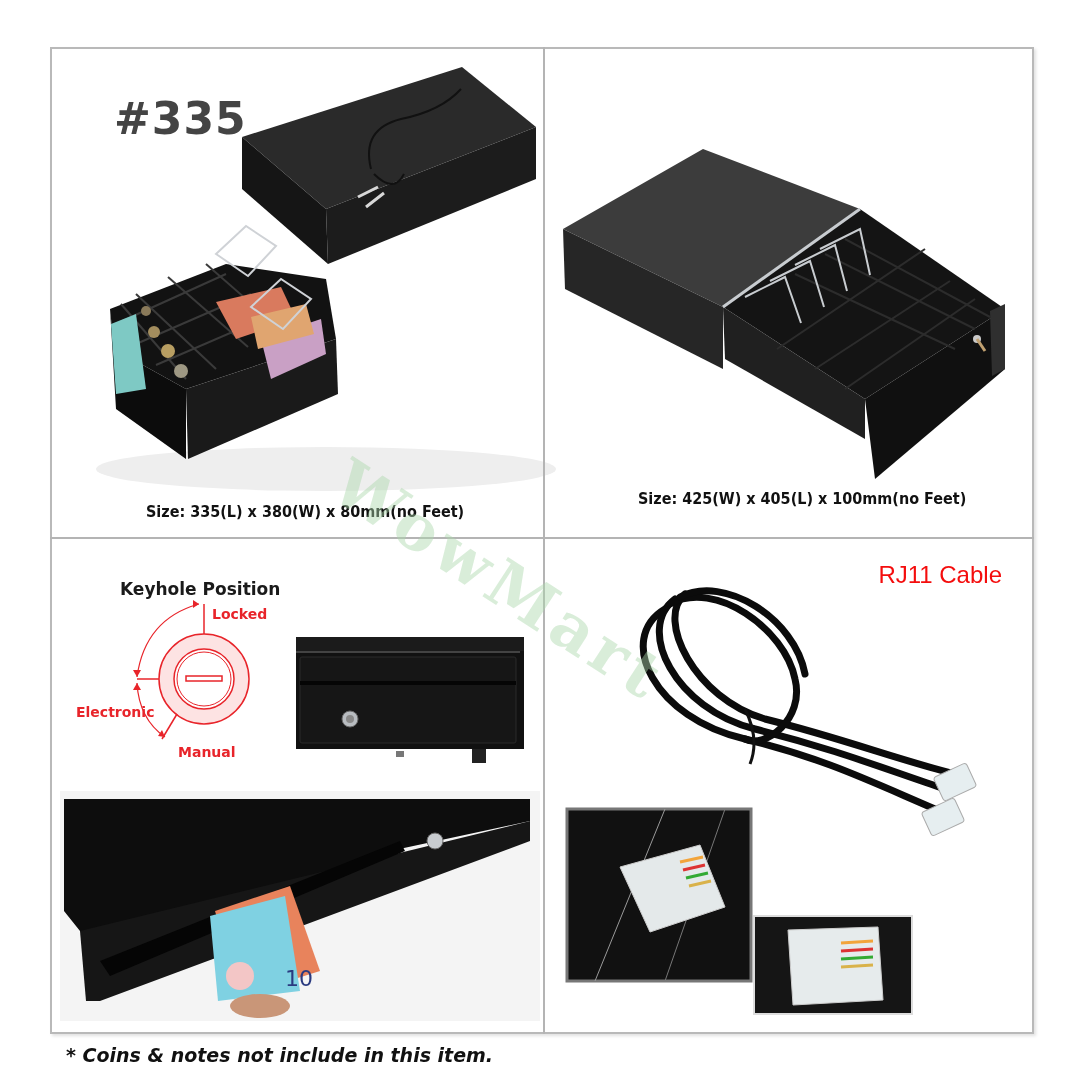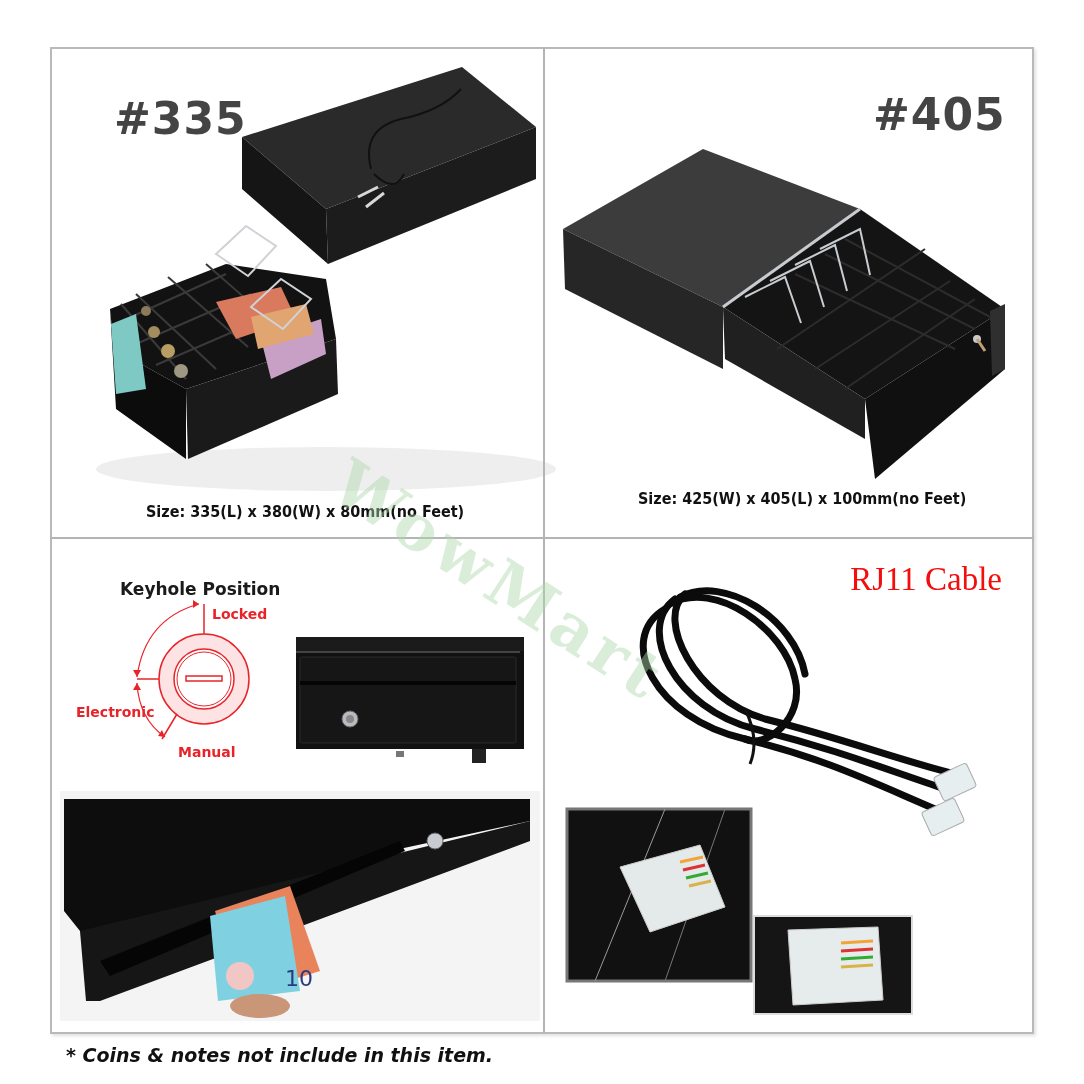--- a/index.html
+++ b/index.html
@@ -29,22 +29,22 @@
     font-family: "DejaVu Sans Condensed", "DejaVu Sans", sans-serif;
     white-space: nowrap;
   }
 
   .keyhole-title {
     position: absolute; left: 68px; top: 40px; font-weight: bold; font-size: 17px; color: #1a1a1a;
   }
   .key-label { position: absolute; font-weight: bold; font-size: 14px; color: #e8242a; }
 
   .rj11-title {
-    position: absolute; right: 30px; top: 22px; font-size: 33px; color: #f40d0d;
-    font-family: Liberation Serif, serif;
+    position: absolute; right: 30px; top: 22px; font-size: 24px; color: #f40d0d;
+    font-family: Liberation Sans, sans-serif;
     text-align: center;
   }
 
   .footnote {
     position: absolute; left: 66px; top: 1044px; font-weight: bold; font-size: 19px; color: #111; font-style: italic;
   }
 
   .watermark {
     position: absolute; left: 360px; top: 445px; font-family: "DejaVu Serif", serif;
     font-weight: bold; font-size: 64px; color: rgba(170, 215, 170, 0.45);
@@ -102,21 +102,20 @@
 
     <path d="M295,120 q-10,-40 30,-50 q40,-8 60,-30" stroke="#111" stroke-width="2" fill="none"></path>
     <path d="M298,125 q20,20 30,0" stroke="#111" stroke-width="2" fill="none"></path>
     <path d="M282,148 l20,-10 M290,158 l18,-14" stroke="#d8d8d8" stroke-width="3"></path>
   </svg>
 
   <div class="size-caption" style="left:70px; top:453px;">Size: 335(L) x 380(W) x 80mm(no Feet)</div>
 </div>
 
 <div class="panel p-tr">
-  <div class="model-label" style="left:328px; top:40px;">#405</div>
 
   <svg width="487" height="488" viewBox="0 0 487 488" style="left:0;top:0;">
 
     <polygon points="18,180 158,100 315,160 178,258" fill="#3c3c3c"></polygon>
 
     <polygon points="18,180 178,258 178,320 20,240" fill="#262626"></polygon>
 
     <polygon points="178,258 315,160 460,260 320,350" fill="#141414"></polygon>
     <polygon points="178,258 320,350 320,390 180,310" fill="#202020"></polygon>
 

